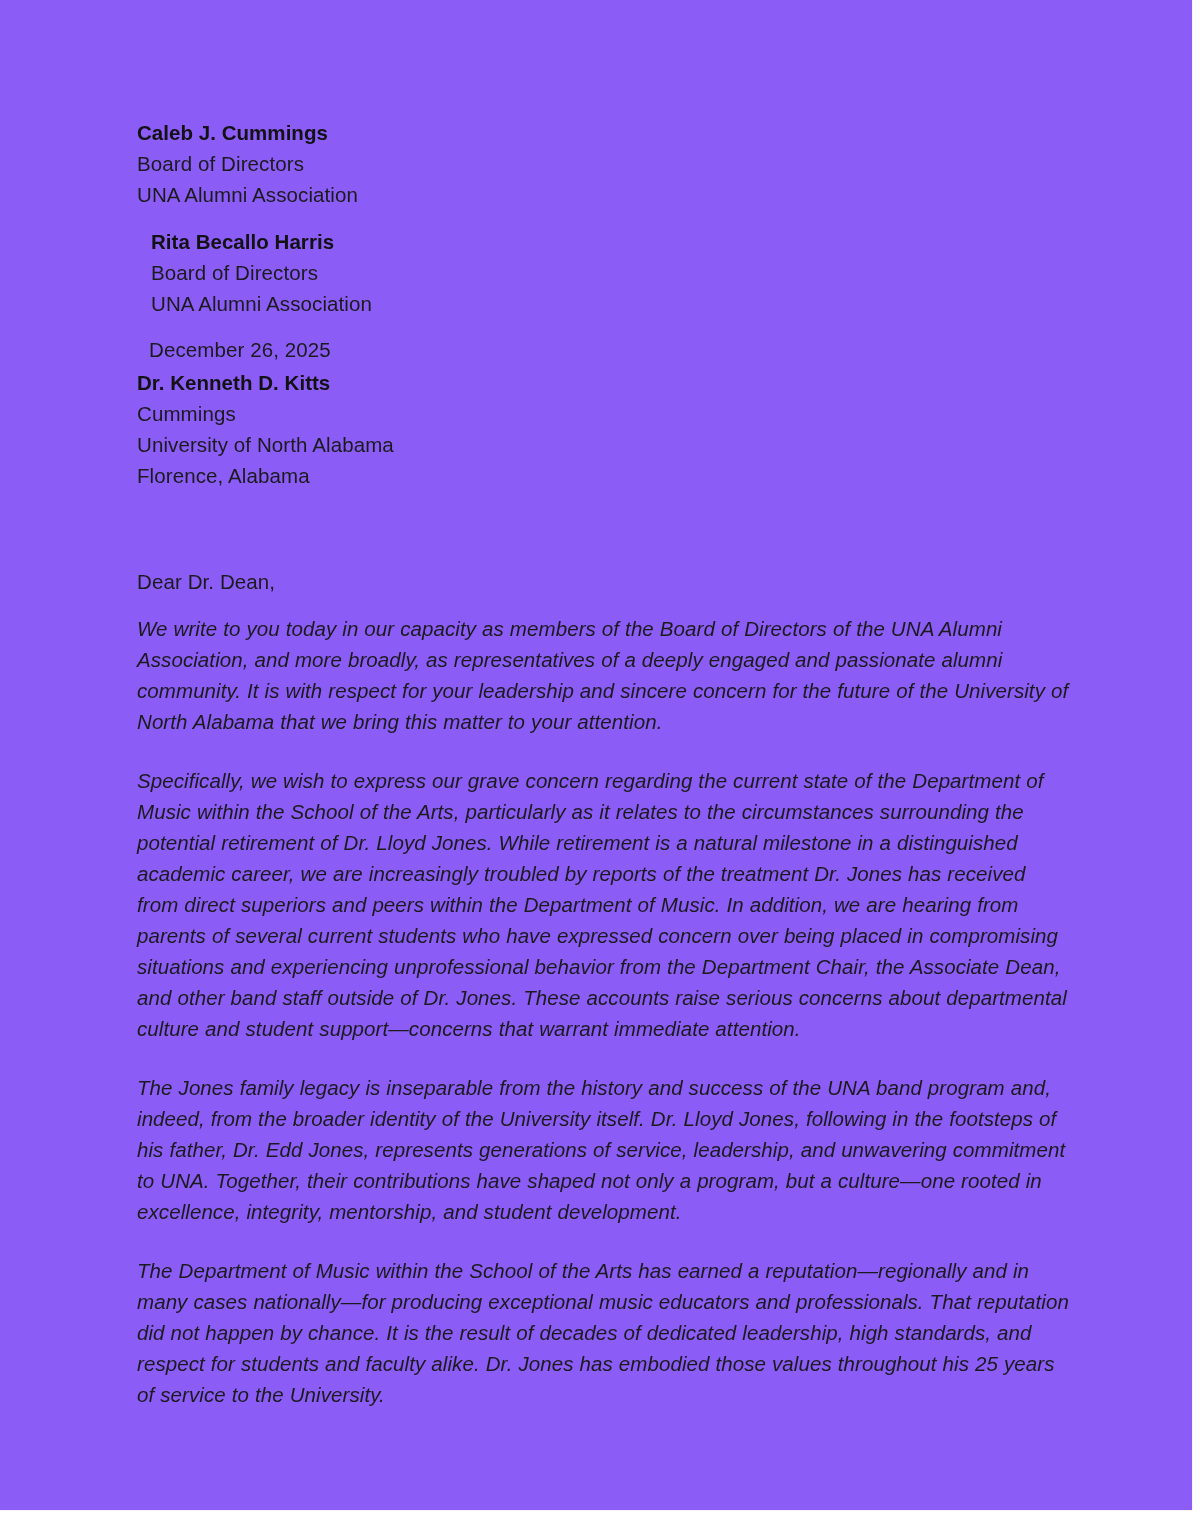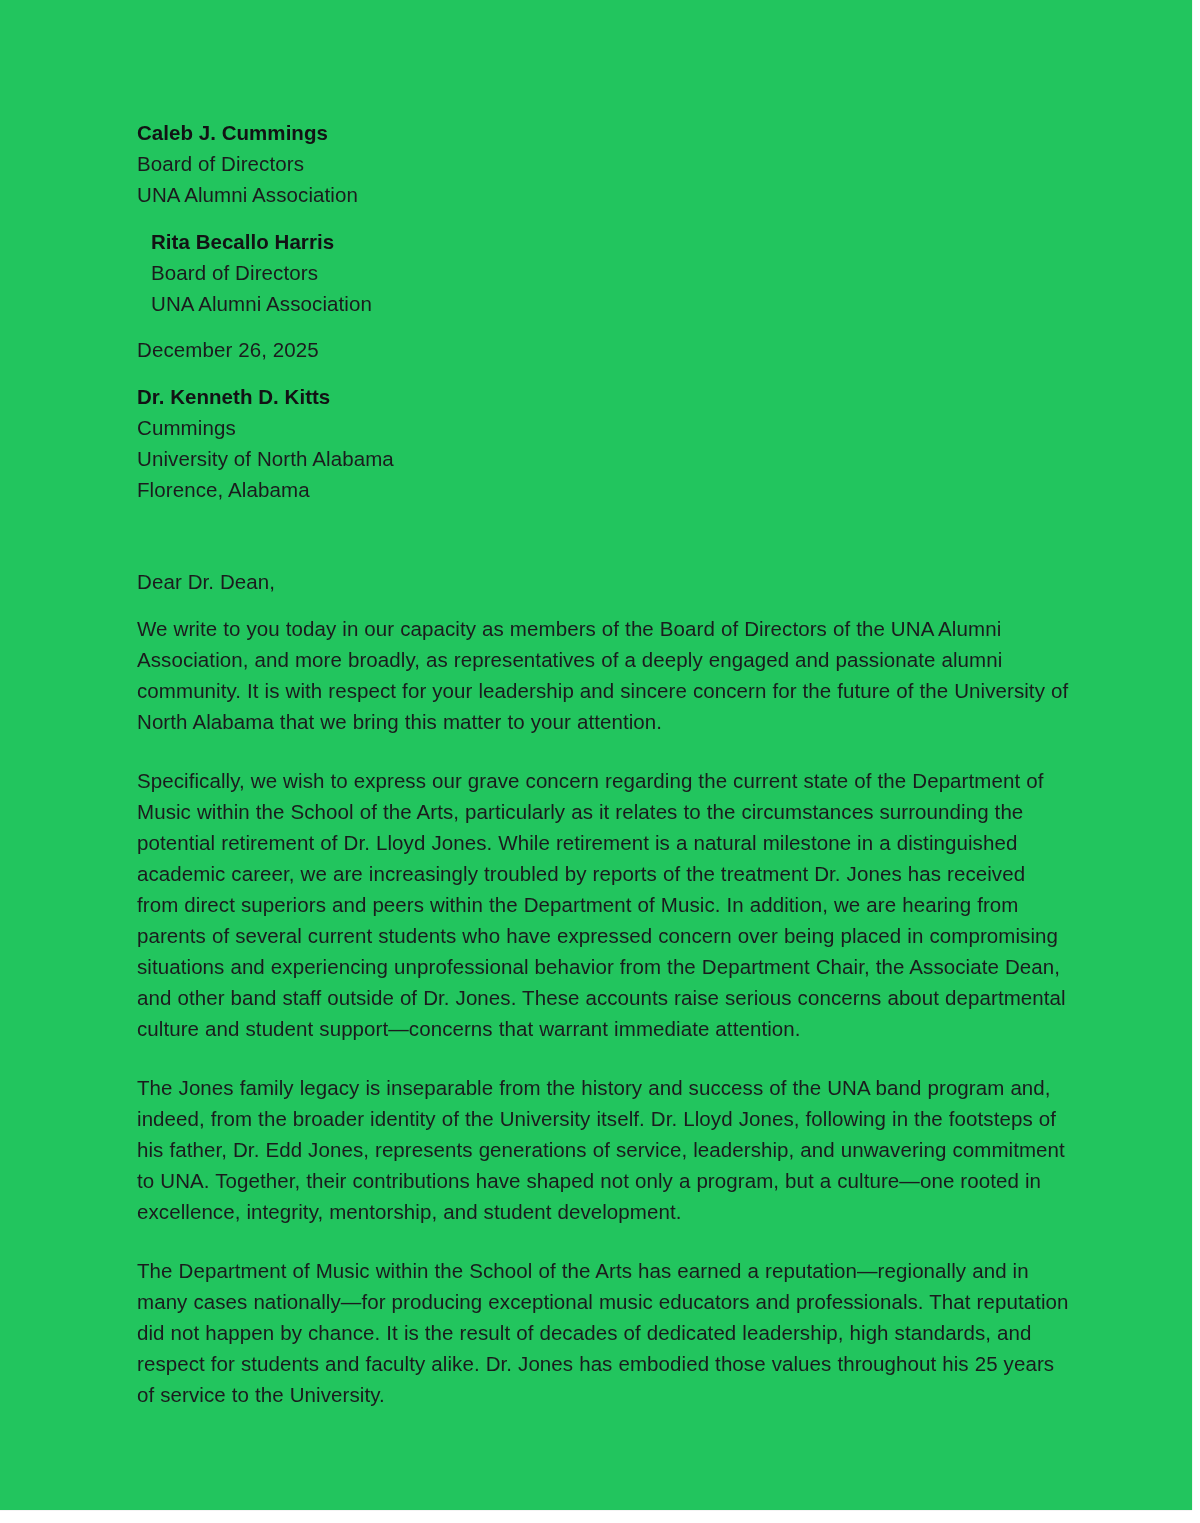--- a/index.html
+++ b/index.html
@@ -17,21 +17,21 @@
     -webkit-font-smoothing: antialiased;
   }
 
   
   #page-sheet {
     position: absolute;
     left: 0;
     top: 0;
     width: 1192px;
     height: 1510px;
-    background: #22c55e;
+    background: #8b5cf6;
     box-shadow: 1px 0 0 rgba(0,0,0,0.045), 0 1px 0 rgba(0,0,0,0.045);
     box-sizing: border-box;
   }
 
   #letter-body {
     position: absolute;
     left: 137px;
     top: 0;
     width: 932px;
   }
@@ -51,24 +51,24 @@
 
   .line.bold {
     font-weight: 700;
     color: #121214;
     letter-spacing: 0.002em;
   }
 
   
   #sender-one   { position: absolute; top: 117px;  left: 0; }
   #sender-two   { position: absolute; top: 226px;  left: 14px; }
-  #letter-date  { position: absolute; top: 334px;  left: 0; }
-  #recipient    { position: absolute; top: 381px;  left: 0; }
+  #letter-date  { position: absolute; top: 334px;  left: 12px; }
+  #recipient    { position: absolute; top: 367px;  left: 0; }
   #salutation   { position: absolute; top: 566px;  left: 0; }
-  #paragraphs   { position: absolute; top: 613px;  left: 0; width: 932px; }
+  #paragraphs   { position: absolute; top: 613px;  left: 0; width: 932px; font-style: italic; }
 
   .paragraph {
     font-size: 20.5px;
     line-height: 31px;
     color: #1b1b1d;
     margin: 0 0 28px 0;
     text-align: left;
     letter-spacing: 0.004em;
     word-spacing: 0.01em;
   }

